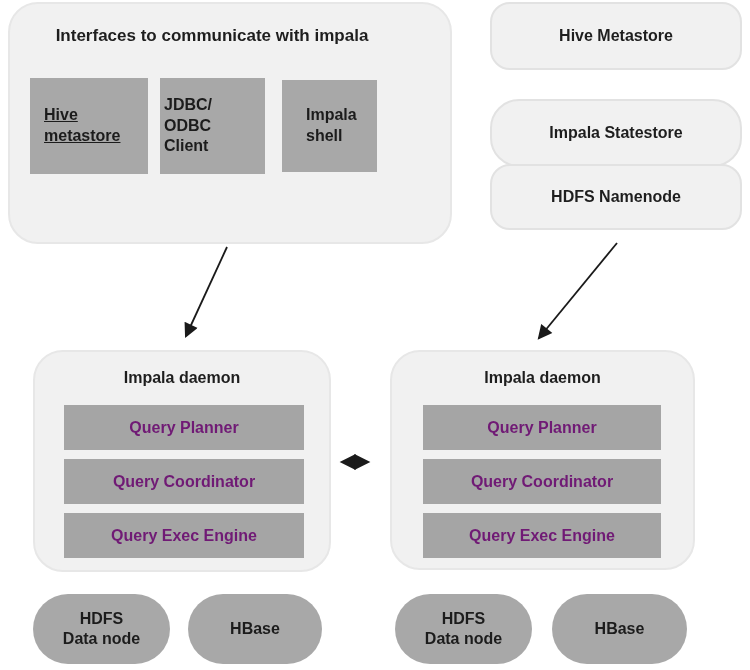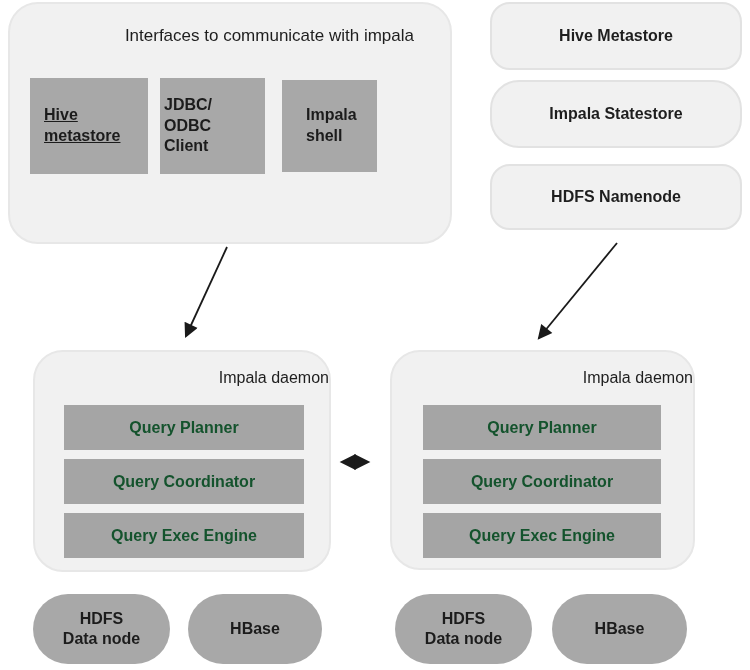--- a/index.html
+++ b/index.html
@@ -14,22 +14,22 @@
   .panel {
     position: absolute;
     background: #f1f1f1;
     border: 2px solid #e7e7e7;
     border-radius: 30px;
     box-sizing: border-box;
   }
   .panel-title {
     position: absolute;
     left: 0; right: 0;
-    text-align: right;
-    font-weight: normal;
+    text-align: center;
+    font-weight: bold;
     font-size: 17px;
     color: #1e1e1e;
   }
   .gray-box {
     position: absolute;
     background: #a8a8a8;
     box-sizing: border-box;
     display: flex;
     align-items: center;
     font-weight: bold;
@@ -57,21 +57,21 @@
   }
   .daemon-bar {
     position: absolute;
     height: 45px;
     background: #a5a5a5;
     display: flex;
     align-items: center;
     justify-content: center;
     font-weight: bold;
     font-size: 16px;
-    color: #14532d;
+    color: #701a75;
   }
   .pill {
     position: absolute;
     top: 594px;
     height: 70px;
     background: #a8a8a8;
     border-radius: 35px;
     display: flex;
     align-items: center;
     justify-content: center;
@@ -97,21 +97,21 @@
   <div class="gray-box pad" style="left:20px; top:74px; width:118px; height:96px;text-decoration:underline;">Hive
 metastore</div>
   <div class="gray-box pad" style="left:150px; top:74px; width:105px; height:96px; padding-left:4px;">JDBC/
 ODBC
 Client</div>
   <div class="gray-box pad" style="left:272px; top:76px; width:95px; height:92px; padding-left:24px;">Impala
 shell</div>
 </div>
 
 <div class="service-box" style="top:2px;">Hive Metastore</div>
-<div class="service-box" style="top:80px;border-radius:29px;">Impala Statestore</div>
+<div class="service-box" style="top:99px;border-radius:29px;">Impala Statestore</div>
 <div class="service-box" style="top:164px; height:66px;">HDFS Namenode</div>
 
 <div class="panel" style="left:33px; top:350px; width:298px; height:222px;">
   <div class="panel-title" style="top:17px; font-size:16px;">Impala daemon</div>
   <div class="daemon-bar" style="left:29px; top:53px; width:240px;">Query Planner</div>
   <div class="daemon-bar" style="left:29px; top:107px; width:240px;">Query Coordinator</div>
   <div class="daemon-bar" style="left:29px; top:161px; width:240px;">Query Exec Engine</div>
 </div>
 
 <div class="panel" style="left:390px; top:350px; width:305px; height:220px;">

